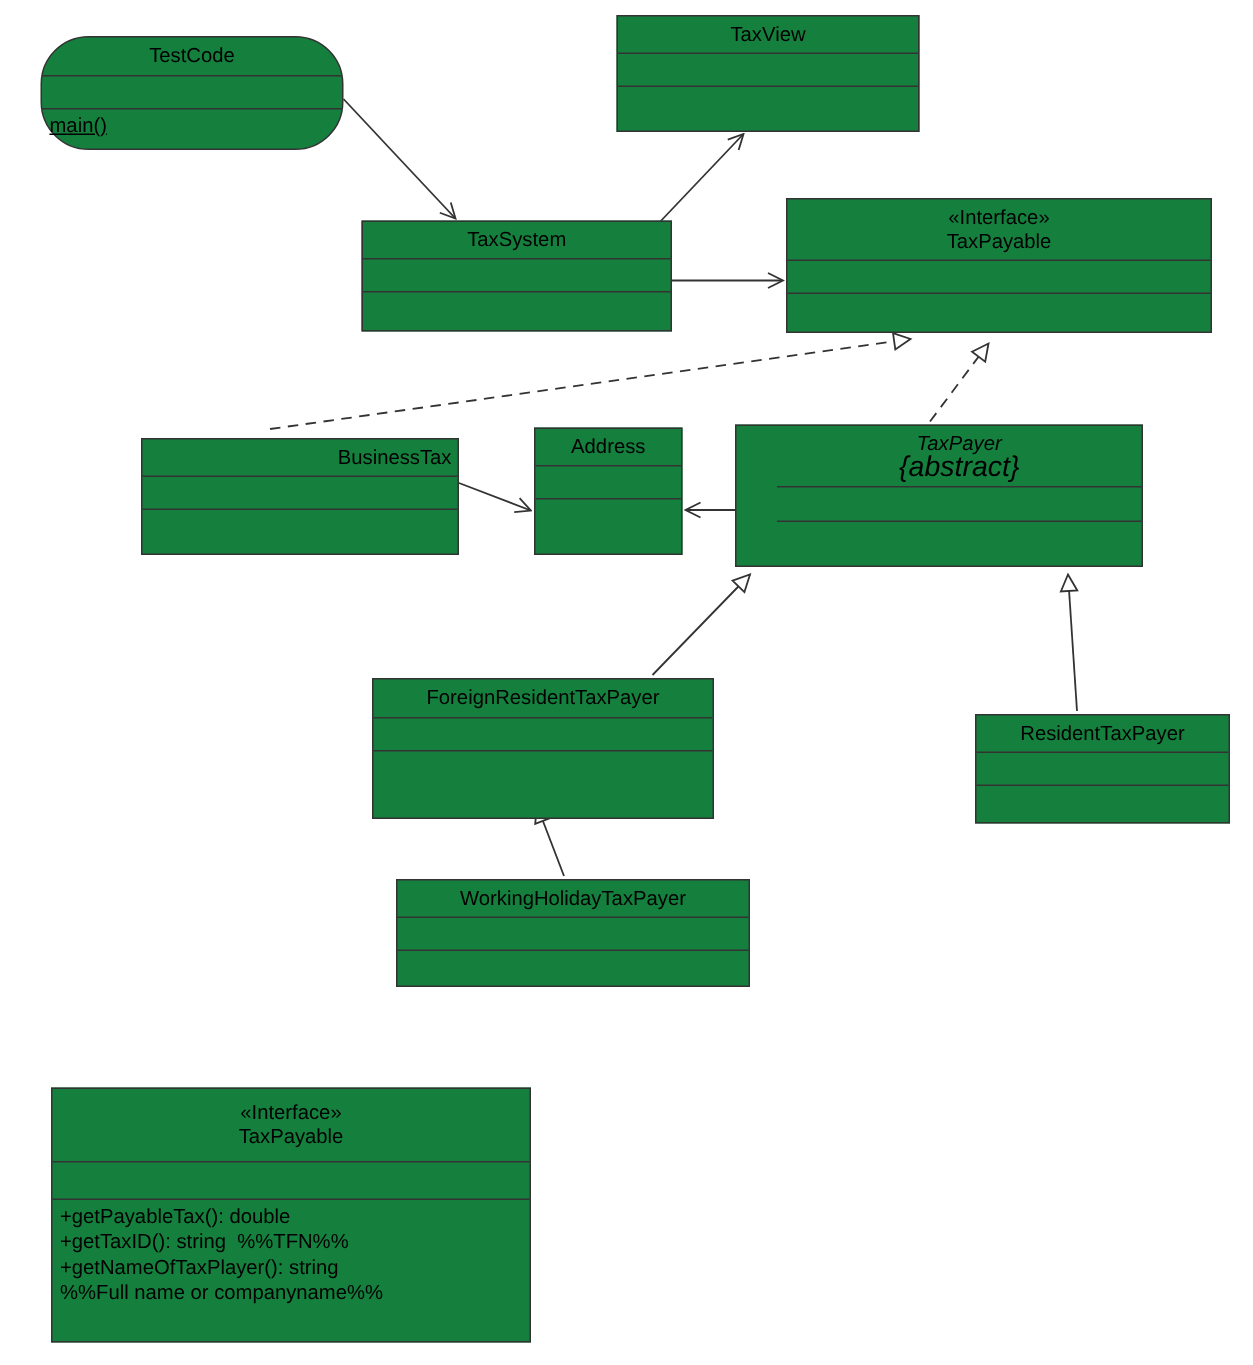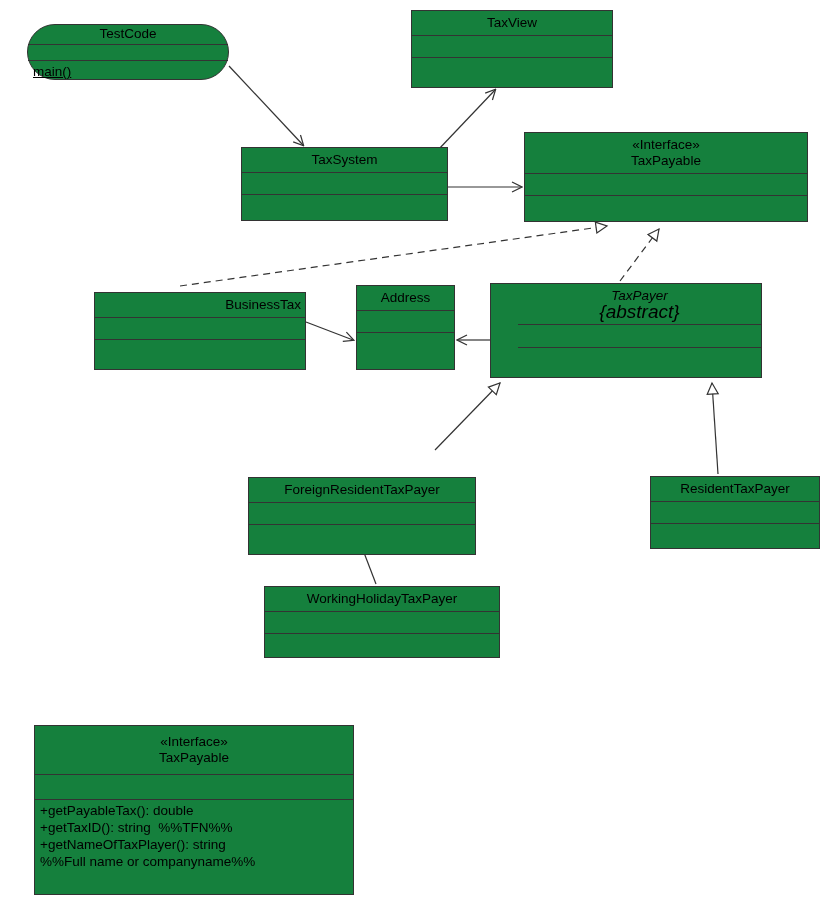--- a/index.html
+++ b/index.html
@@ -112,21 +112,21 @@
         <path d="M 620,281 L 659,229" fill="none" stroke="#333333" stroke-width="1.2" stroke-dasharray="7 5" marker-end="url(#arrow-hollow-triangle)"></path>
         <path d="M 306,322 L 353,340" fill="none" stroke="#333333" stroke-width="1.2" marker-end="url(#arrow-open)"></path>
         <path d="M 490,340 L 458,340" fill="none" stroke="#333333" stroke-width="1.2" marker-end="url(#arrow-open)"></path>
         <path d="M 435,450 L 500,383" fill="none" stroke="#333333" stroke-width="1.2" marker-end="url(#arrow-hollow-triangle)"></path>
         <path d="M 718,474 L 712,383" fill="none" stroke="#333333" stroke-width="1.2" marker-end="url(#arrow-hollow-triangle)"></path>
         <path d="M 376,584 L 358,537" fill="none" stroke="#333333" stroke-width="1.2" marker-end="url(#arrow-hollow-triangle)"></path>
       </g>
   </svg>
 
   <div id="class-layer">
-      <div class="uml-class" style="left: 27px; top: 24px; width: 202px; height: 56px; border-radius: 32px;">
+      <div class="uml-class" style="left: 27px; top: 24px; width: 202px; height: 76px; border-radius: 32px;">
         <div class="uml-compartment compartment-name" style="height: 26px;">
           <div class="class-title">TestCode</div>
         </div>
         <div class="uml-compartment compartment-members compartment-empty" style="height: 22px;"></div>
         <div class="uml-compartment compartment-members" style="height: 24px;">
           <div class="member-line static-member">main()</div>
         </div>
       </div>
       <div class="uml-class" style="left: 411px; top: 10px; width: 202px; height: 78px;">
         <div class="uml-compartment compartment-name" style="height: 26px;">
@@ -165,21 +165,21 @@
         <div class="uml-compartment compartment-members compartment-empty" style="height: 37px;"></div>
       </div>
       <div class="uml-class" style="left: 490px; top: 283px; width: 272px; height: 95px; padding-left: 27px;">
         <div class="uml-compartment compartment-name" style="height: 42px;">
           <div class="class-title abstract-name">TaxPayer</div>
           <div class="class-abstract-tag">{abstract}</div>
         </div>
         <div class="uml-compartment compartment-members compartment-empty" style="height: 23px;"></div>
         <div class="uml-compartment compartment-members compartment-empty" style="height: 30px;"></div>
       </div>
-      <div class="uml-class" style="left: 248px; top: 452px; width: 228px; height: 78px; margin-top: 25px;">
+      <div class="uml-class" style="left: 248px; top: 452px; width: 228px; height: 94px;">
         <div class="uml-compartment compartment-name" style="height: 26px;">
           <div class="class-title">ForeignResidentTaxPayer</div>
         </div>
         <div class="uml-compartment compartment-members compartment-empty" style="height: 22px;"></div>
         <div class="uml-compartment compartment-members compartment-empty" style="height: 30px;"></div>
       </div>
       <div class="uml-class" style="left: 650px; top: 476px; width: 170px; height: 73px;">
         <div class="uml-compartment compartment-name" style="height: 26px; justify-content: center;">
           <div class="class-title">ResidentTaxPayer</div>
         </div>

